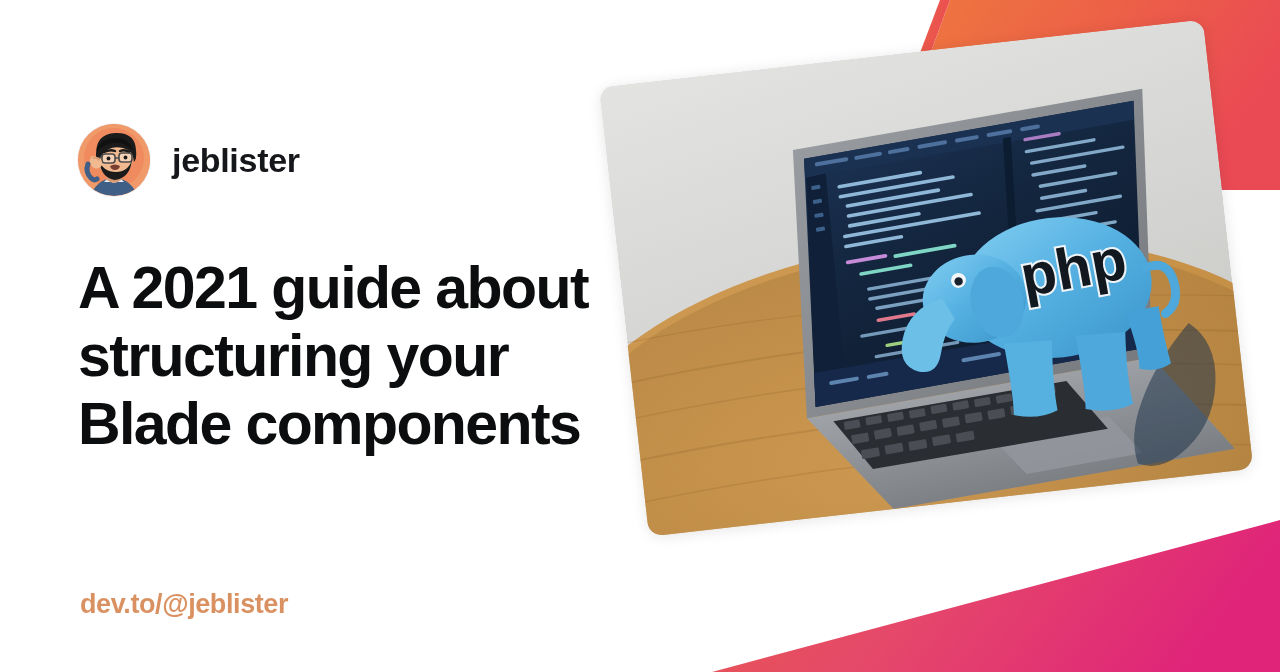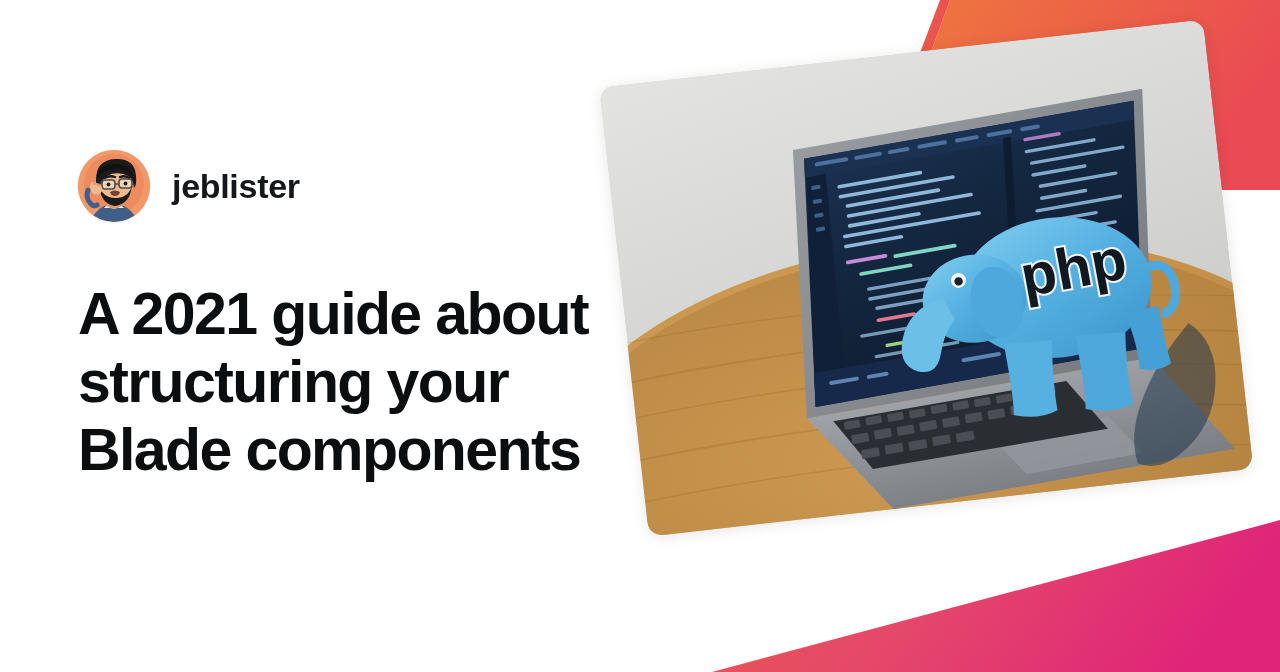--- a/index.html
+++ b/index.html
@@ -11,21 +11,21 @@
   }
 
   .canvas { position:absolute; inset:0; overflow:hidden; background:#fff; }
 
   
   .bg-shapes { position:absolute; inset:0; z-index:1; }
 
   
   .left-col {
     position:absolute;
-    left:78px; top:150px;
+    left:78px; top:124px;
     width:560px;
     z-index:5;
   }
 
   .author-row {
     display:flex;
     align-items:center;
     gap:22px;
     height:72px;
   }
@@ -329,20 +329,21 @@
 
             <g transform="rotate(-4 452 238)">
               <text x="452" y="252" text-anchor="middle" font-family="'Liberation Sans', sans-serif" font-size="58" font-weight="700" fill="#12181f" stroke="#eef4f7" stroke-width="4" paint-order="stroke">php</text>
             </g>
           </g>
         </svg>
       </div>
     </div>
   </div>
 
+  <div class="watermark-url">dev.to/@jeblister</div>
 
   <div class="left-col">
 
     <div class="author-row">
       <div class="avatar">
         <svg viewBox="0 0 72 72" xmlns="http://www.w3.org/2000/svg">
           <defs>
             <clipPath id="avClip">
                 <circle cx="36" cy="36" r="36"></circle>
               </clipPath>

